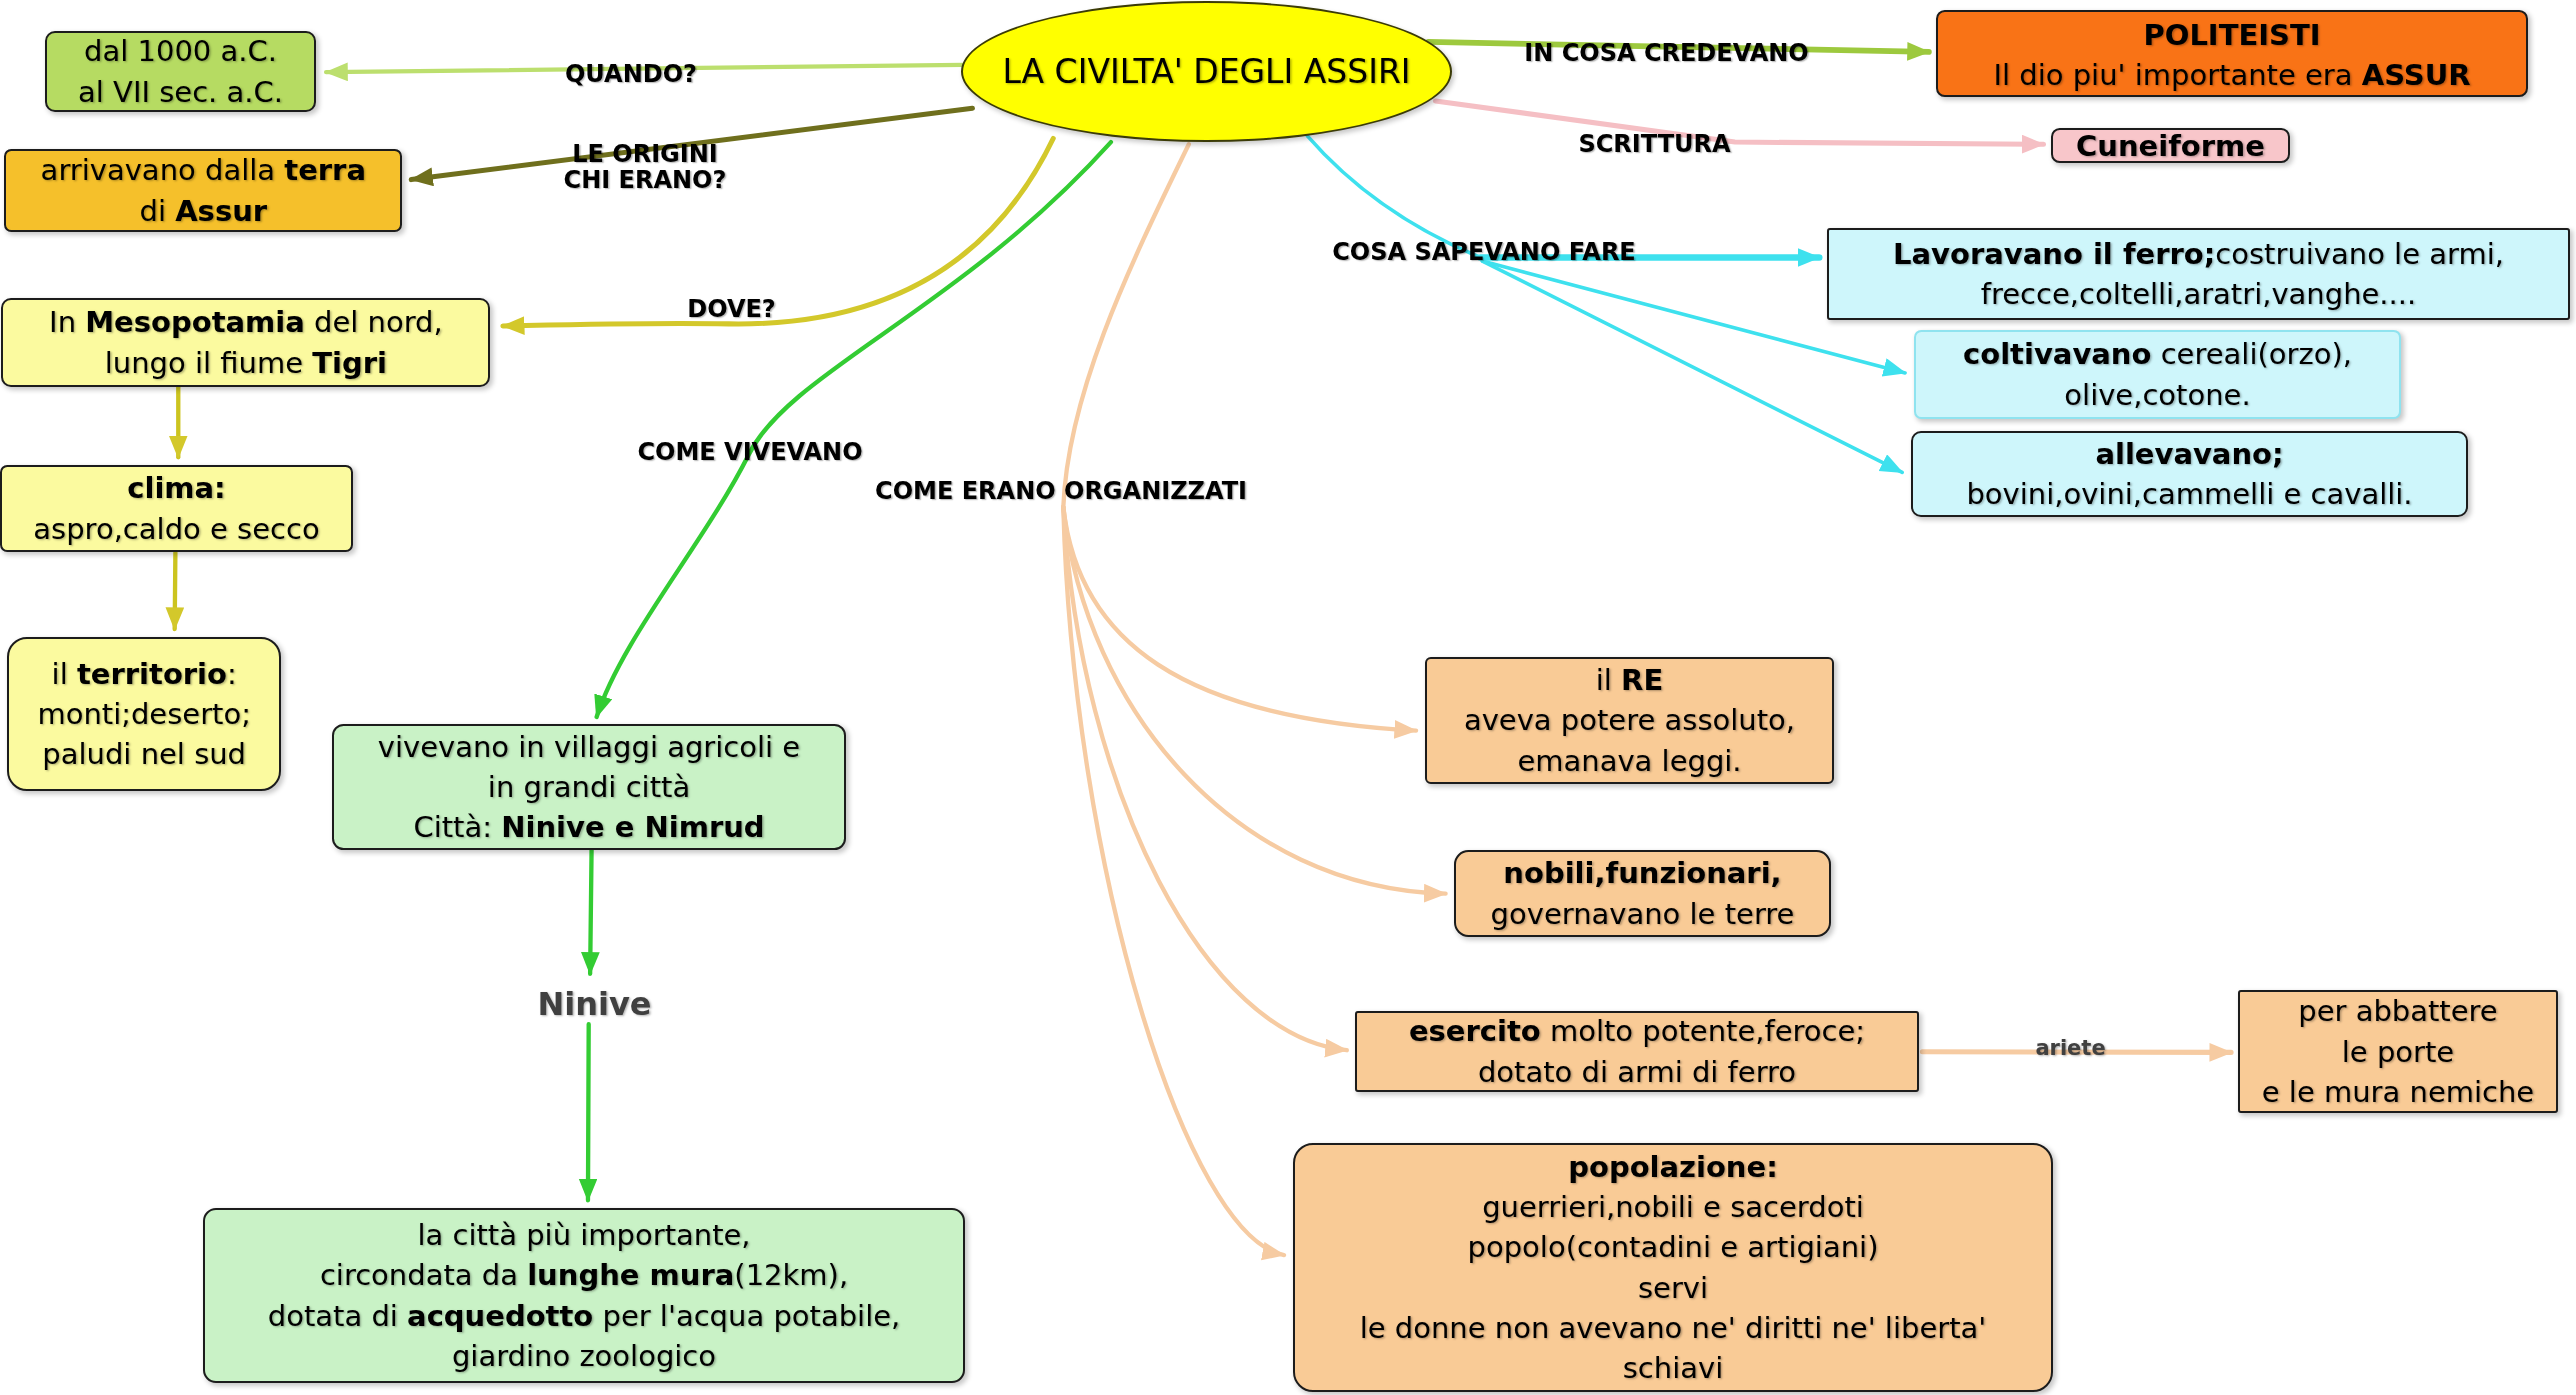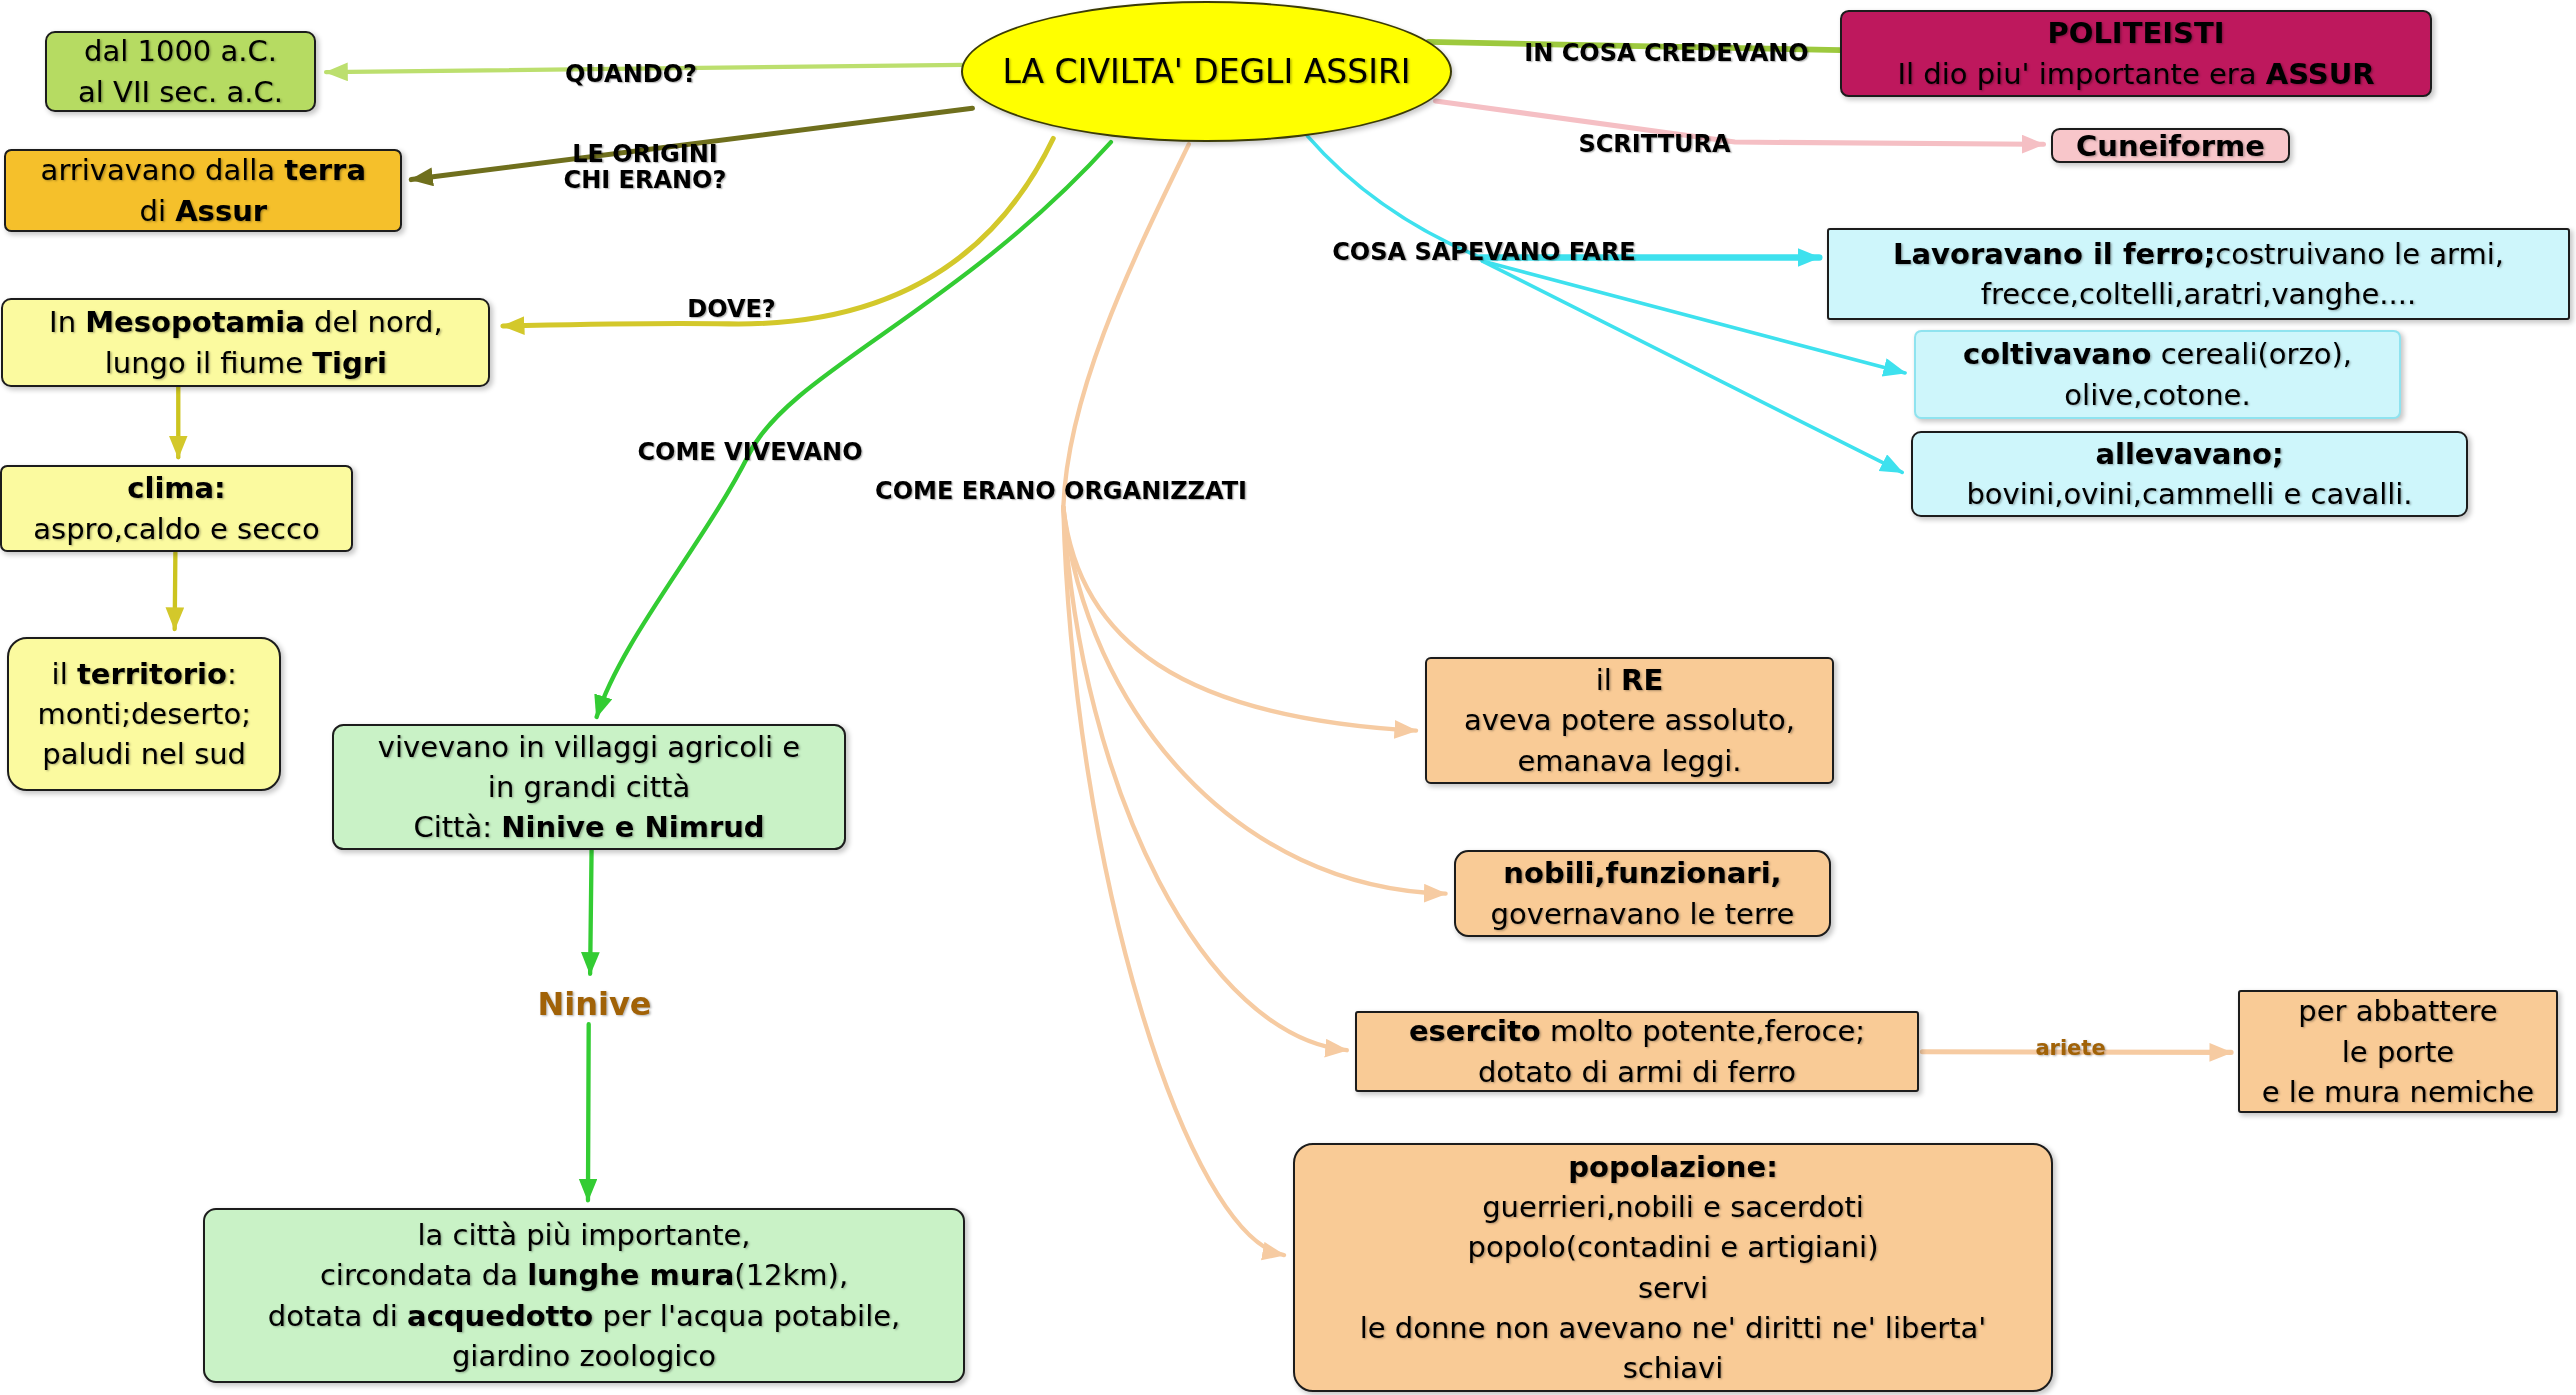--- a/index.html
+++ b/index.html
@@ -7,36 +7,36 @@
        font-family:"DejaVu Sans","Liberation Sans",sans-serif;}
   #map{position:relative;width:2576px;height:1395px;background:#ffffff;}
   #edges{position:absolute;left:0;top:0;z-index:1;}
   .node{position:absolute;z-index:2;box-sizing:border-box;
         border:2.2px solid #1c1c1c;display:flex;flex-direction:column;
         align-items:center;justify-content:center;text-align:center;
         font-size:29px;line-height:1.38;color:#000;
         text-shadow:1.4px 1.4px 2.2px rgba(0,0,0,0.30);
         box-shadow:2.2px 2.9px 5px rgba(0,0,0,0.22);}
   .plain{position:absolute;z-index:3;border:none;background:transparent;
-         box-shadow:none;font-weight:bold;text-align:center;color:#a16207;
+         box-shadow:none;font-weight:bold;text-align:center;color:#404040;
          text-shadow:1.4px 1.4px 2.2px rgba(0,0,0,0.30);}
   .elabel{position:absolute;z-index:3;font-weight:bold;font-size:24px;
           line-height:1.1;text-align:center;color:#000;
           text-shadow:1.4px 1.4px 1.4px rgba(0,0,0,0.30);}
   
   #n-central{left:961px;top:1.4px;width:491px;height:141px;border-radius:50%;
              background:#FFFF00;font-size:33px;border-color:#3b3b07;}
   #n-quando{left:45px;top:31px;width:271px;height:81px;background:#B6DB62;border-radius:10px;}
   #n-origini{left:4.3px;top:149px;width:398px;height:83px;background:#F5C02B;border-radius:7.2px;}
   #n-dove{left:1.4px;top:298px;width:489px;height:89px;background:#FBFA9F;border-radius:10px;}
   #n-clima{left:0px;top:465px;width:353px;height:87px;background:#FBFA9F;border-radius:7.2px;}
   #n-territorio{left:7.2px;top:637px;width:274px;height:154px;background:#FBFA9F;border-radius:20px;}
   #n-villaggi{left:332px;top:724px;width:514px;height:126px;background:#C9F2C6;border-radius:11.5px;}
   #n-citta{left:203px;top:1208px;width:762px;height:175px;background:#C9F2C6;border-radius:13px;}
-  #n-politeisti{left:1840px;top:10px;width:592px;height:87px;background:#be185d;border-radius:8.7px;}
+  #n-politeisti{left:1936px;top:10px;width:592px;height:87px;background:#f97316;border-radius:8.7px;justify-content:flex-end;}
   #n-cuneiforme{left:2051px;top:128px;width:239px;height:35px;background:#F8C6CA;border-radius:8.7px;font-size:29px;}
   #n-ferro{left:1827px;top:228px;width:743px;height:92px;background:#CEF6FB;border-radius:2.9px;}
   #n-coltivavano{left:1914px;top:330px;width:487px;height:89px;background:#CEF6FB;border-radius:7.2px;border-color:#8fe3ef;}
   #n-allevavano{left:1911px;top:431px;width:557px;height:86px;background:#CEF6FB;border-radius:10px;}
   #n-re{left:1425px;top:657px;width:409px;height:127px;background:#F9CB96;border-radius:5.8px;justify-content:center;}
   #n-nobili{left:1454px;top:850px;width:377px;height:87px;background:#F9CB96;border-radius:14.4px;}
   #n-esercito{left:1355px;top:1011px;width:564px;height:81px;background:#F9CB96;border-radius:2.9px;}
   #n-abbattere{left:2238px;top:990px;width:320px;height:123px;background:#F9CB96;border-radius:2.9px;}
   #n-popolazione{left:1293px;top:1143px;width:760px;height:249px;background:#F9CB96;border-radius:20px;}
   #t-ninive{left:519px;top:985px;width:151px;font-size:32px;}

